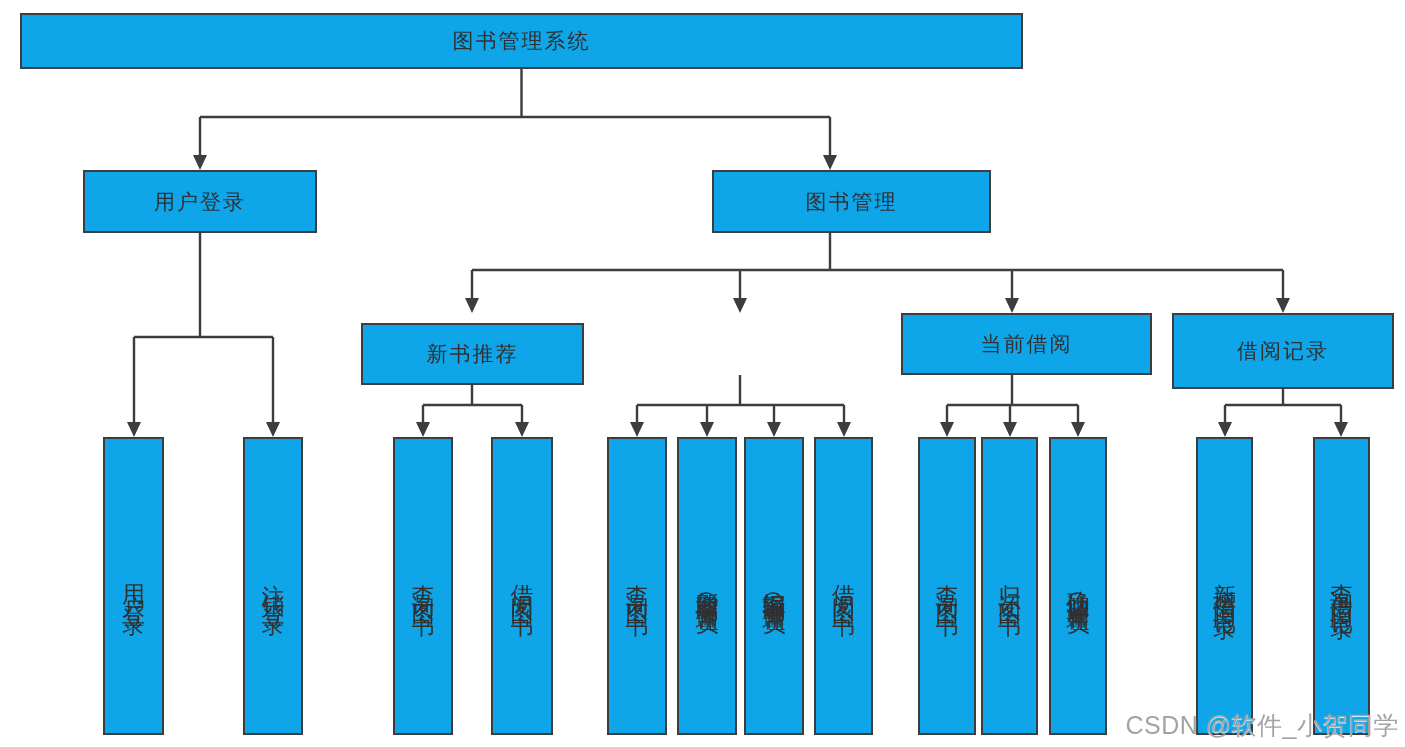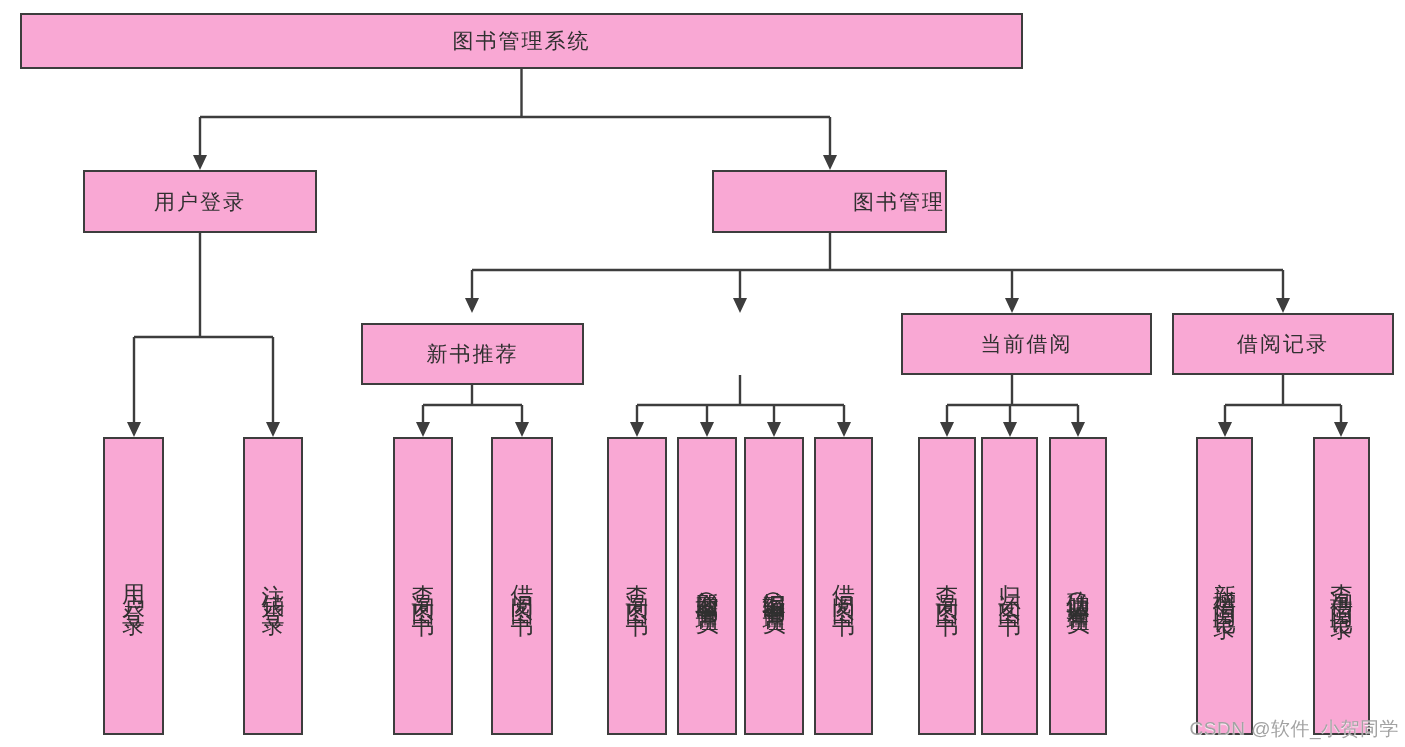--- a/index.html
+++ b/index.html
@@ -15,36 +15,36 @@
     font-family:"Liberation Sans","DejaVu Sans",sans-serif;
     color:var(--color-text);
   }
   .stage{position:absolute;inset:0;width:1405px;height:747px;}
   svg.wires{position:absolute;left:0;top:0;pointer-events:none;color:var(--color-line);}
   svg.wires path{stroke:currentColor;stroke-width:2.4;fill:none;}
   svg.wires polygon{fill:currentColor;stroke:none;}
   .node{
     position:absolute;box-sizing:border-box;
     border:2.5px solid var(--color-line);
-    background:#f9a8d4;
+    background:#0ea5e9;
     display:flex;align-items:center;justify-content:center;
     text-align:center;
   }
   .node.h{font-size:21px;letter-spacing:2px;}
   .node.v{
     writing-mode:vertical-rl;
     font-size:23px;
     line-height:1;
   }
   .node.v.v-short{letter-spacing:10px;}
   .node.v.v-med{letter-spacing:7px;}
   .node.v.v-long{letter-spacing:3px;}
   .watermark{
     position:absolute;right:6px;bottom:5px;
-    font-size:19px;letter-spacing:0.5px;
+    font-size:25px;letter-spacing:0.5px;
     color:var(--color-watermark);
     text-shadow:0 1px 1px #ffffff;
     white-space:nowrap;z-index:5;
   }
 </style>
 </head>
 <body>
 
 <div class="stage">
 
@@ -98,31 +98,31 @@
     </g>
   </svg>
 
   <div class="node h" style="left:20px;top:13px;width:1003px;height:56px;">
     <span>图书管理系统</span>
   </div>
 
   <div class="node h" style="left:83px;top:170px;width:234px;height:63px;">
     <span>用户登录</span>
   </div>
-  <div class="node h" style="left:712px;top:170px;width:235px;height:63px;justify-content:flex-end;">
+  <div class="node h" style="left:712px;top:170px;width:279px;height:63px;">
     <span>图书管理</span>
   </div>
 
   <div class="node h" style="left:361px;top:323px;width:223px;height:62px;">
     <span>新书推荐</span>
   </div>
   <div class="node h" style="left:901px;top:313px;width:251px;height:62px;">
     <span>当前借阅</span>
   </div>
-  <div class="node h" style="left:1172px;top:313px;width:222px;height:62px;">
+  <div class="node h" style="left:1172px;top:313px;width:222px;height:76px;">
     <span>借阅记录</span>
   </div>
 
   <div class="node v v-short" style="left:103px;top:437px;width:61px;height:298px;">
     <span>用户登录</span>
   </div>
   <div class="node v v-short" style="left:243px;top:437px;width:60px;height:298px;">
     <span>注销登录</span>
   </div>
 

